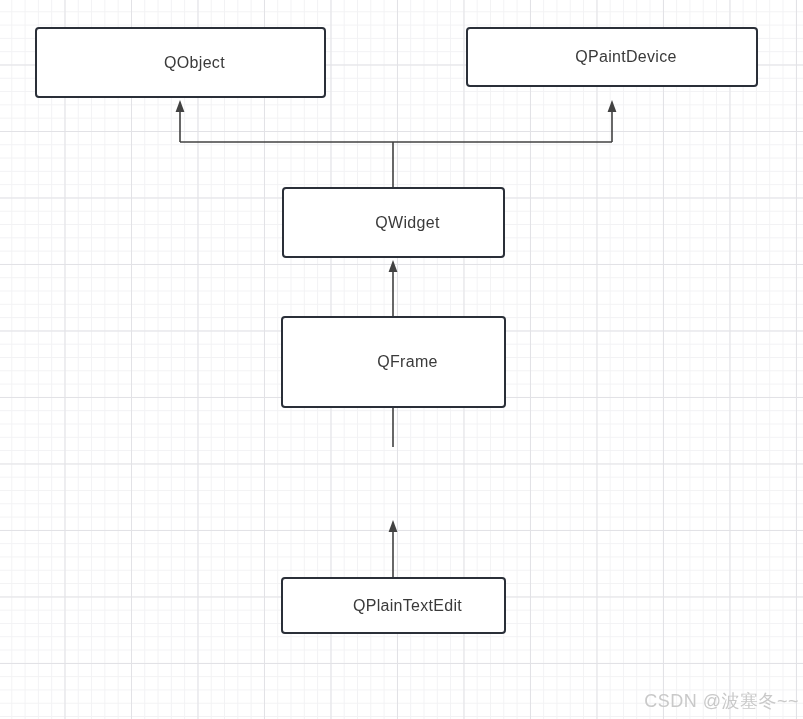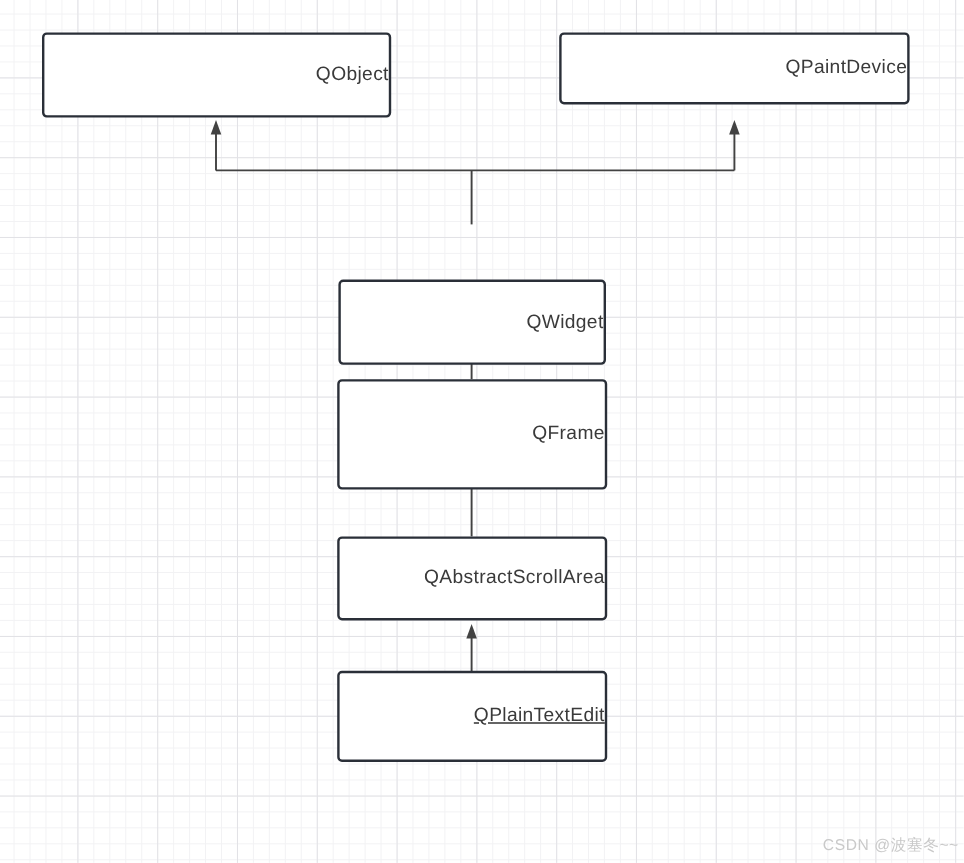--- a/index.html
+++ b/index.html
@@ -32,34 +32,34 @@
     pointer-events: none;
   }
   .node {
     position: absolute;
     box-sizing: border-box;
     background: #ffffff;
     border: 2px solid #2a2f38;
     border-radius: 4px;
     display: flex;
     align-items: center;
-    justify-content: flex-end;
+    justify-content: center;
     padding-left: 28px;
   }
   .node-label {
     font-size: 16px;
     color: #3a3a3a;
     letter-spacing: 0.3px;
     white-space: nowrap;
   }
   .watermark {
     position: absolute;
     right: 4px;
     bottom: 6px;
-    font-size: 13px;
+    font-size: 18px;
     color: #c9c9c9;
     letter-spacing: 0.5px;
     user-select: none;
   }
 </style>
 </head>
 <body>
 
 <div class="canvas">
 
@@ -90,31 +90,28 @@
   </svg>
 
   <div class="node" style="left:35px; top:27px; width:291px; height:71px;">
     <span class="node-label">QObject</span>
   </div>
 
   <div class="node" style="left:466px; top:27px; width:292px; height:60px;">
     <span class="node-label">QPaintDevice</span>
   </div>
 
-  <div class="node" style="left:282px; top:187px; width:223px; height:71px;margin-top:46px;">
+  <div class="node" style="left:282px; top:187px; width:223px; height:71px;">
     <span class="node-label">QWidget</span>
   </div>
 
   <div class="node" style="left:281px; top:316px; width:225px; height:92px;">
     <span class="node-label">QFrame</span>
   </div>
 
-  <div class="node" style="left:281px; top:447px; width:225px; height:70px;">
-    <span class="node-label">QAbstractScrollArea</span>
-  </div>
 
-  <div class="node" style="left:281px; top:559px; width:225px; height:76px;text-decoration:underline;">
+  <div class="node" style="left:281px; top:577px; width:225px; height:57px;">
     <span class="node-label">QPlainTextEdit</span>
   </div>
 
   <div class="watermark">CSDN @波塞冬~~</div>
 
 </div>
 
 </body></html>

